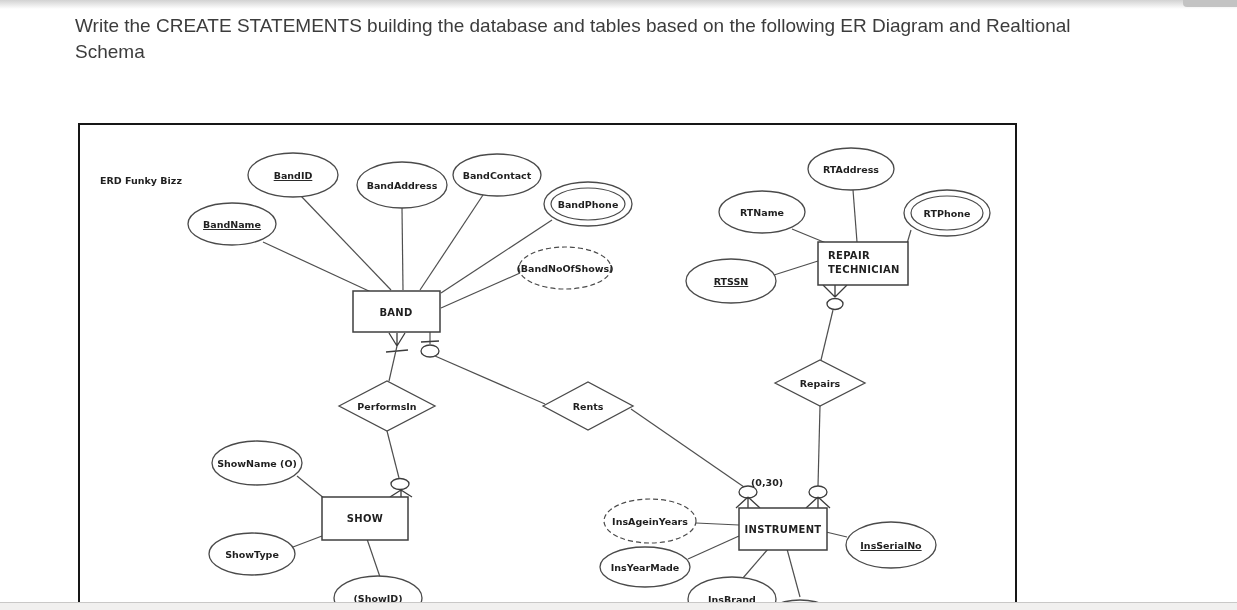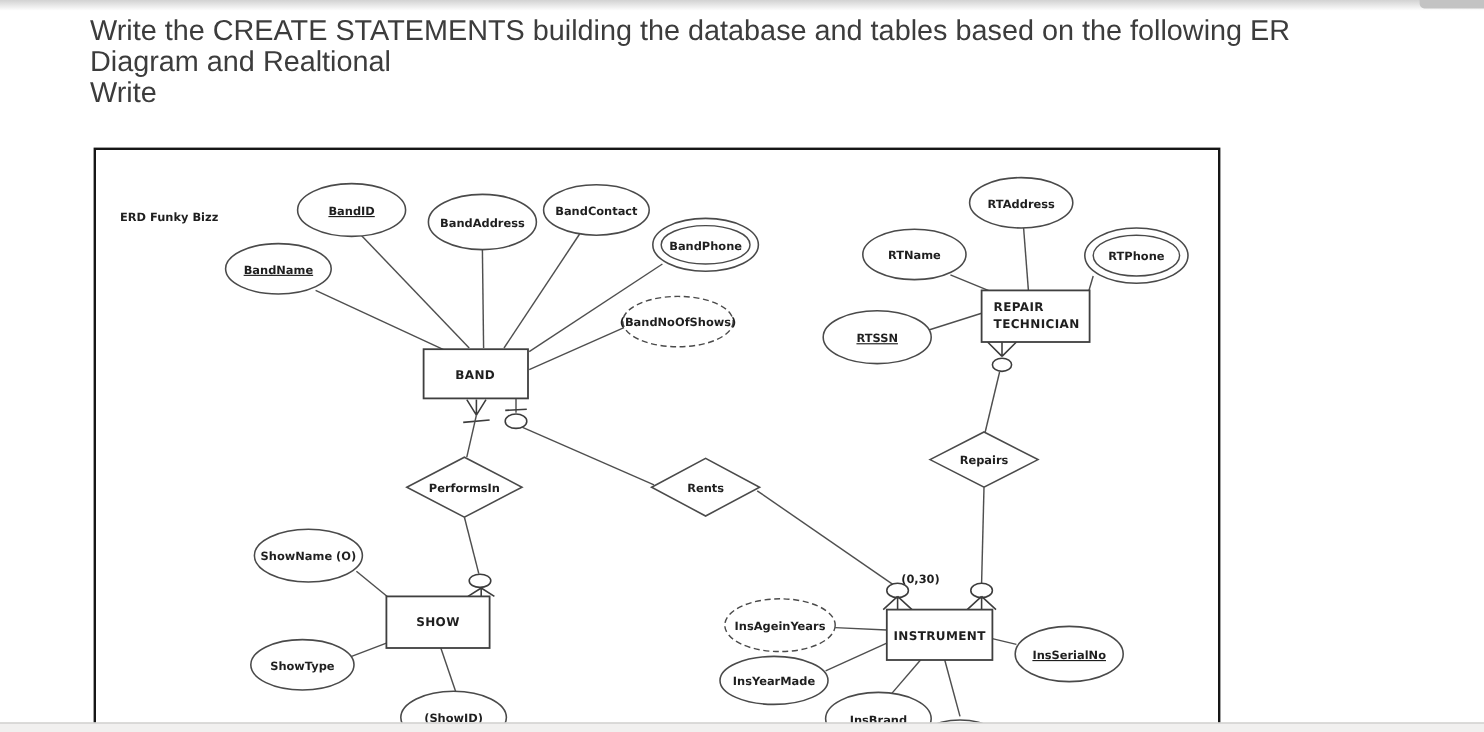--- a/index.html
+++ b/index.html
@@ -3,21 +3,21 @@
 <meta charset="utf-8">
 <style>
   html,body{margin:0;padding:0;background:#fff;}
   .canvas{position:relative;width:1237px;height:610px;overflow:hidden;background:#fff;
           font-family:"Liberation Sans",sans-serif;}
   .top-shadow{position:absolute;top:0;left:0;width:1237px;height:9px;z-index:3;
           background:linear-gradient(#d2d2d2,rgba(255,255,255,0));pointer-events:none;}
   .scroll-thumb{position:absolute;top:0;right:0;width:54px;height:7px;background:#c3c3c3;
           border-radius:0 0 0 4px;z-index:4;}
   .question{position:absolute;left:75px;top:13px;width:1060px;color:#3c3c3c;
-          font-size:24px;line-height:26px;font-weight:400;z-index:2;}
+          font-size:19px;line-height:26px;font-weight:400;z-index:2;}
   .diagram-svg{position:absolute;left:0;top:0;z-index:1;}
   .bottom-bar{position:absolute;left:0;top:602px;width:1237px;height:8px;background:#f1f0ef;
           border-top:1px solid #c9c8c7;z-index:3;}
   
   .ent{fill:#ffffff;stroke:#3f3f3f;stroke-width:1.5;}
   .ell{fill:#ffffff;stroke:#4a4a4a;stroke-width:1.3;}
   .ell-inner{fill:none;stroke:#4a4a4a;stroke-width:1.2;}
   .ell-dashed{fill:#ffffff;stroke:#4a4a4a;stroke-width:1.2;stroke-dasharray:5 3;}
   .dia{fill:#ffffff;stroke:#4a4a4a;stroke-width:1.3;}
   .ln{stroke:#4f4f4f;stroke-width:1.2;fill:none;}
@@ -30,21 +30,21 @@
 </style>
 </head>
 <body>
 
 <div class="canvas">
   <div class="top-shadow"></div>
   <div class="scroll-thumb"></div>
 
   <div class="question">
     <div>Write the CREATE STATEMENTS building the database and tables based on the following ER Diagram and Realtional</div>
-    <div>Write</div>
+    <div>Schema</div>
   </div>
 
   <svg class="diagram-svg" width="1237" height="610" viewBox="0 0 1237 610">
 
     <rect x="79" y="124" width="937" height="600" fill="#ffffff" stroke="#161616" stroke-width="2"></rect>
 
     <text x="100" y="184">ERD Funky Bizz</text>
 
     <g>
       <line class="ln" x1="263" y1="242" x2="371" y2="292"></line>

